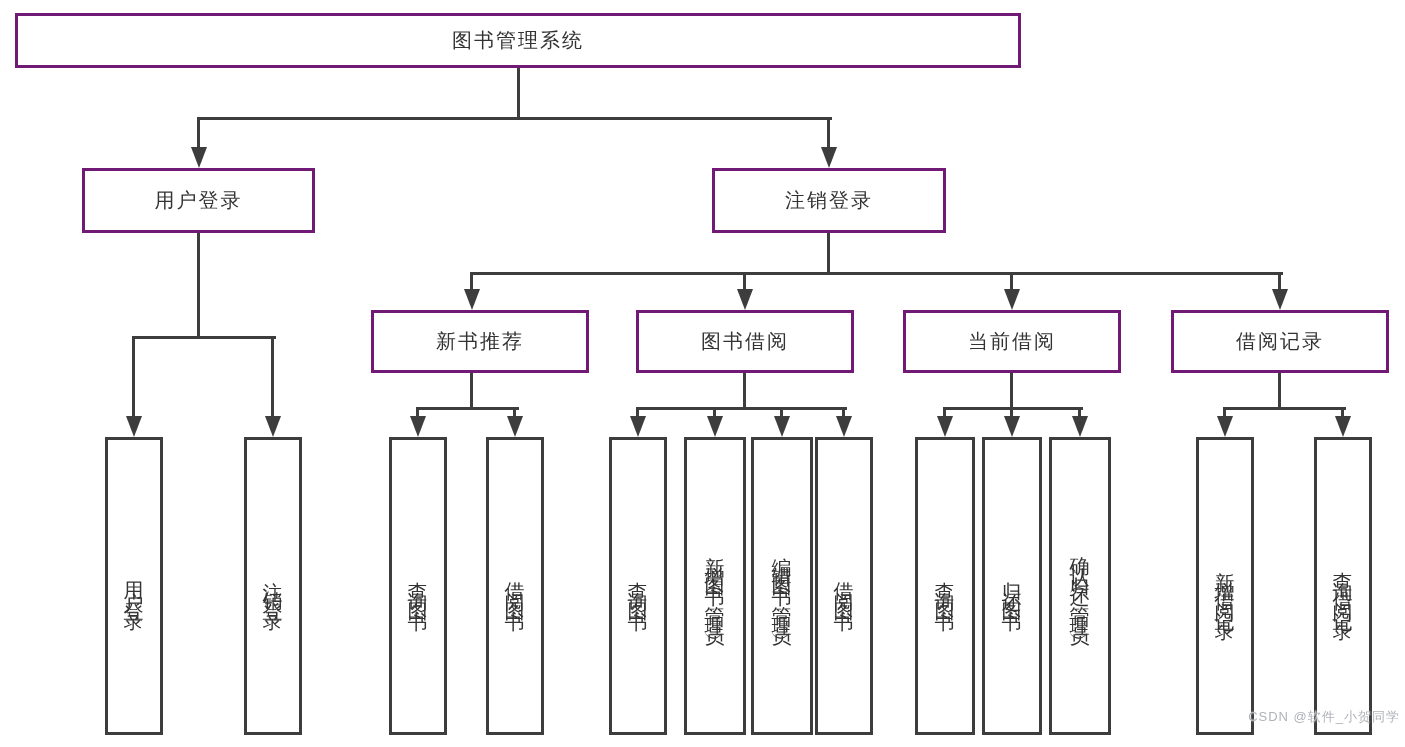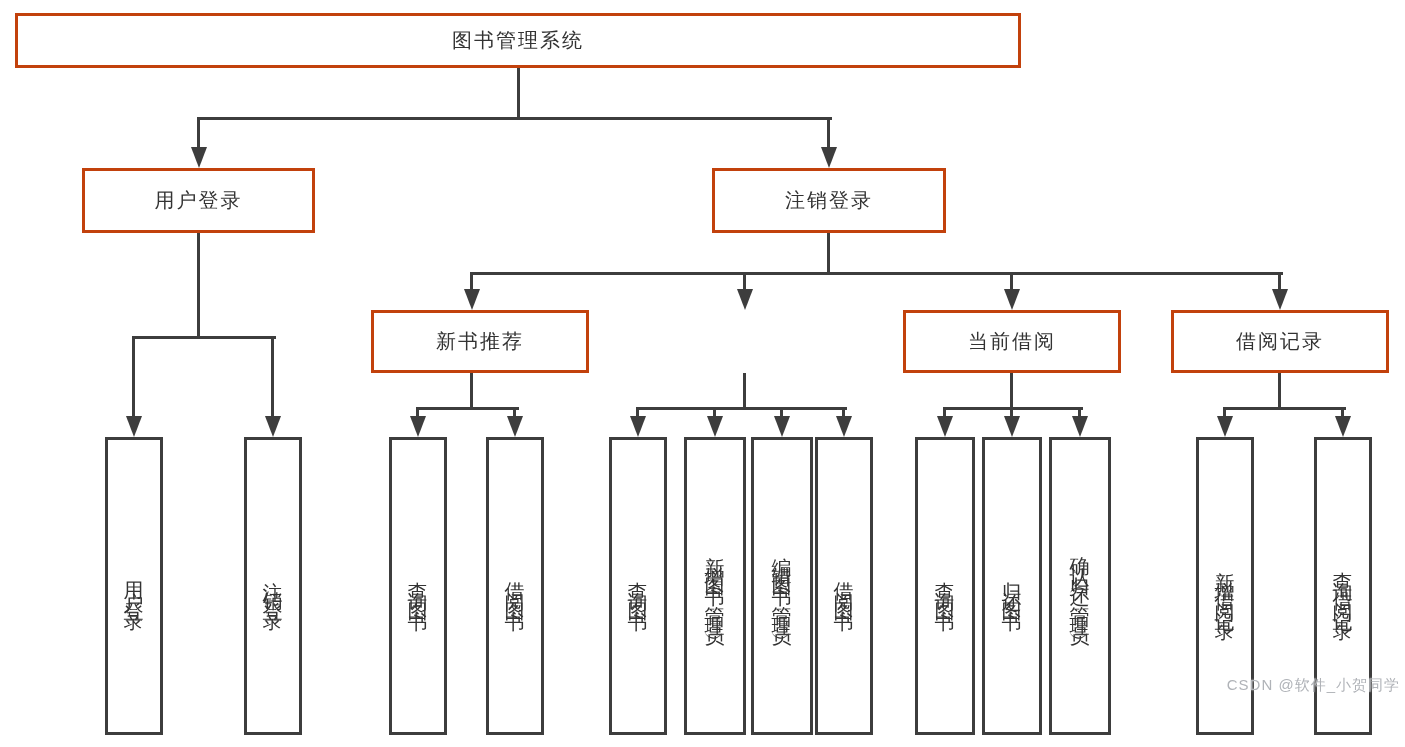--- a/index.html
+++ b/index.html
@@ -6,21 +6,21 @@
   #canvas{
     position:relative;
     width:1405px;height:747px;
     background:#ffffff;
     font-family:"Liberation Sans","DejaVu Sans",sans-serif;
     overflow:hidden;
   }
   .node{
     position:absolute;
     box-sizing:border-box;
-    border:3px solid #c2410c;
+    border:3px solid #701a75;
     background:#ffffff;
     display:flex;
     align-items:center;
     justify-content:center;
     color:#333333;
     font-size:20px;
     letter-spacing:2px;
   }
   .vnode{
     position:absolute;
@@ -42,22 +42,22 @@
   }
   .hline,.vline{position:absolute;background:#3d3d3d;}
   .arrow{
     position:absolute;width:0;height:0;
     border-left:8px solid transparent;
     border-right:8px solid transparent;
     border-top:21px solid #3d3d3d;
   }
   .watermark{
     position:absolute;
-    top:676px;right:5px;
-    font-size:15px;
+    top:708px;right:5px;
+    font-size:13px;
     color:#b0b3b8;
     letter-spacing:1px;
     text-shadow:0 0 2px #ffffff;
   }
 </style>
 </head>
 <body>
 
 <div id="canvas">
 
@@ -92,20 +92,23 @@
   <div class="arrow" style="left:464px;top:289px;"></div>
   <div class="vline" style="left:743px;top:272px;width:3px;height:18px;"></div>
   <div class="arrow" style="left:737px;top:289px;"></div>
   <div class="vline" style="left:1010px;top:272px;width:3px;height:18px;"></div>
   <div class="arrow" style="left:1004px;top:289px;"></div>
   <div class="vline" style="left:1278px;top:272px;width:3px;height:18px;"></div>
   <div class="arrow" style="left:1272px;top:289px;"></div>
 
   <div class="node" style="left:363px;top:310px;width:218px;height:63px;margin-left:8px;">
     <span>新书推荐</span>
+  </div>
+  <div class="node" style="left:636px;top:310px;width:218px;height:63px;">
+    <span>图书借阅</span>
   </div>
   <div class="node" style="left:903px;top:310px;width:218px;height:63px;">
     <span>当前借阅</span>
   </div>
   <div class="node" style="left:1171px;top:310px;width:218px;height:63px;">
     <span>借阅记录</span>
   </div>
 
   <div class="vline" style="left:470px;top:373px;width:3px;height:37px;"></div>
   <div class="hline" style="left:416px;top:407px;width:103px;height:3px;"></div>

